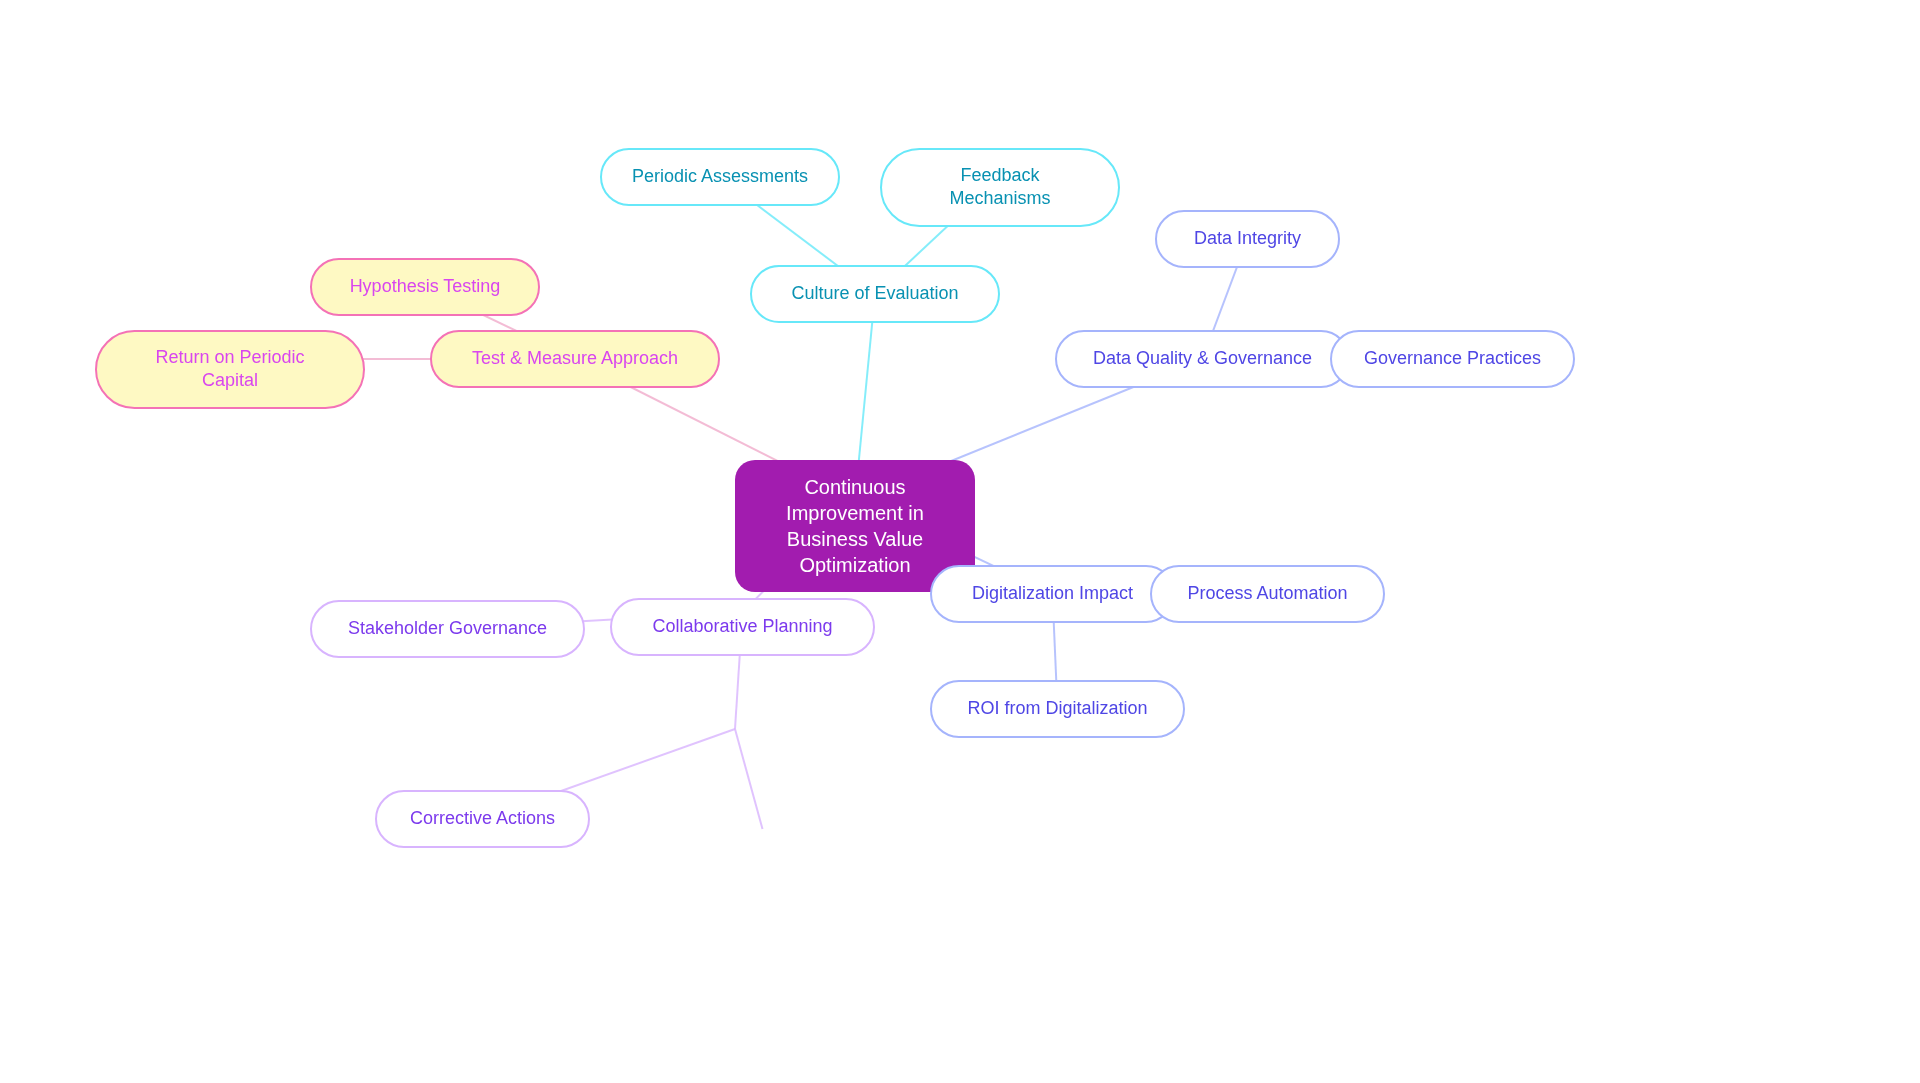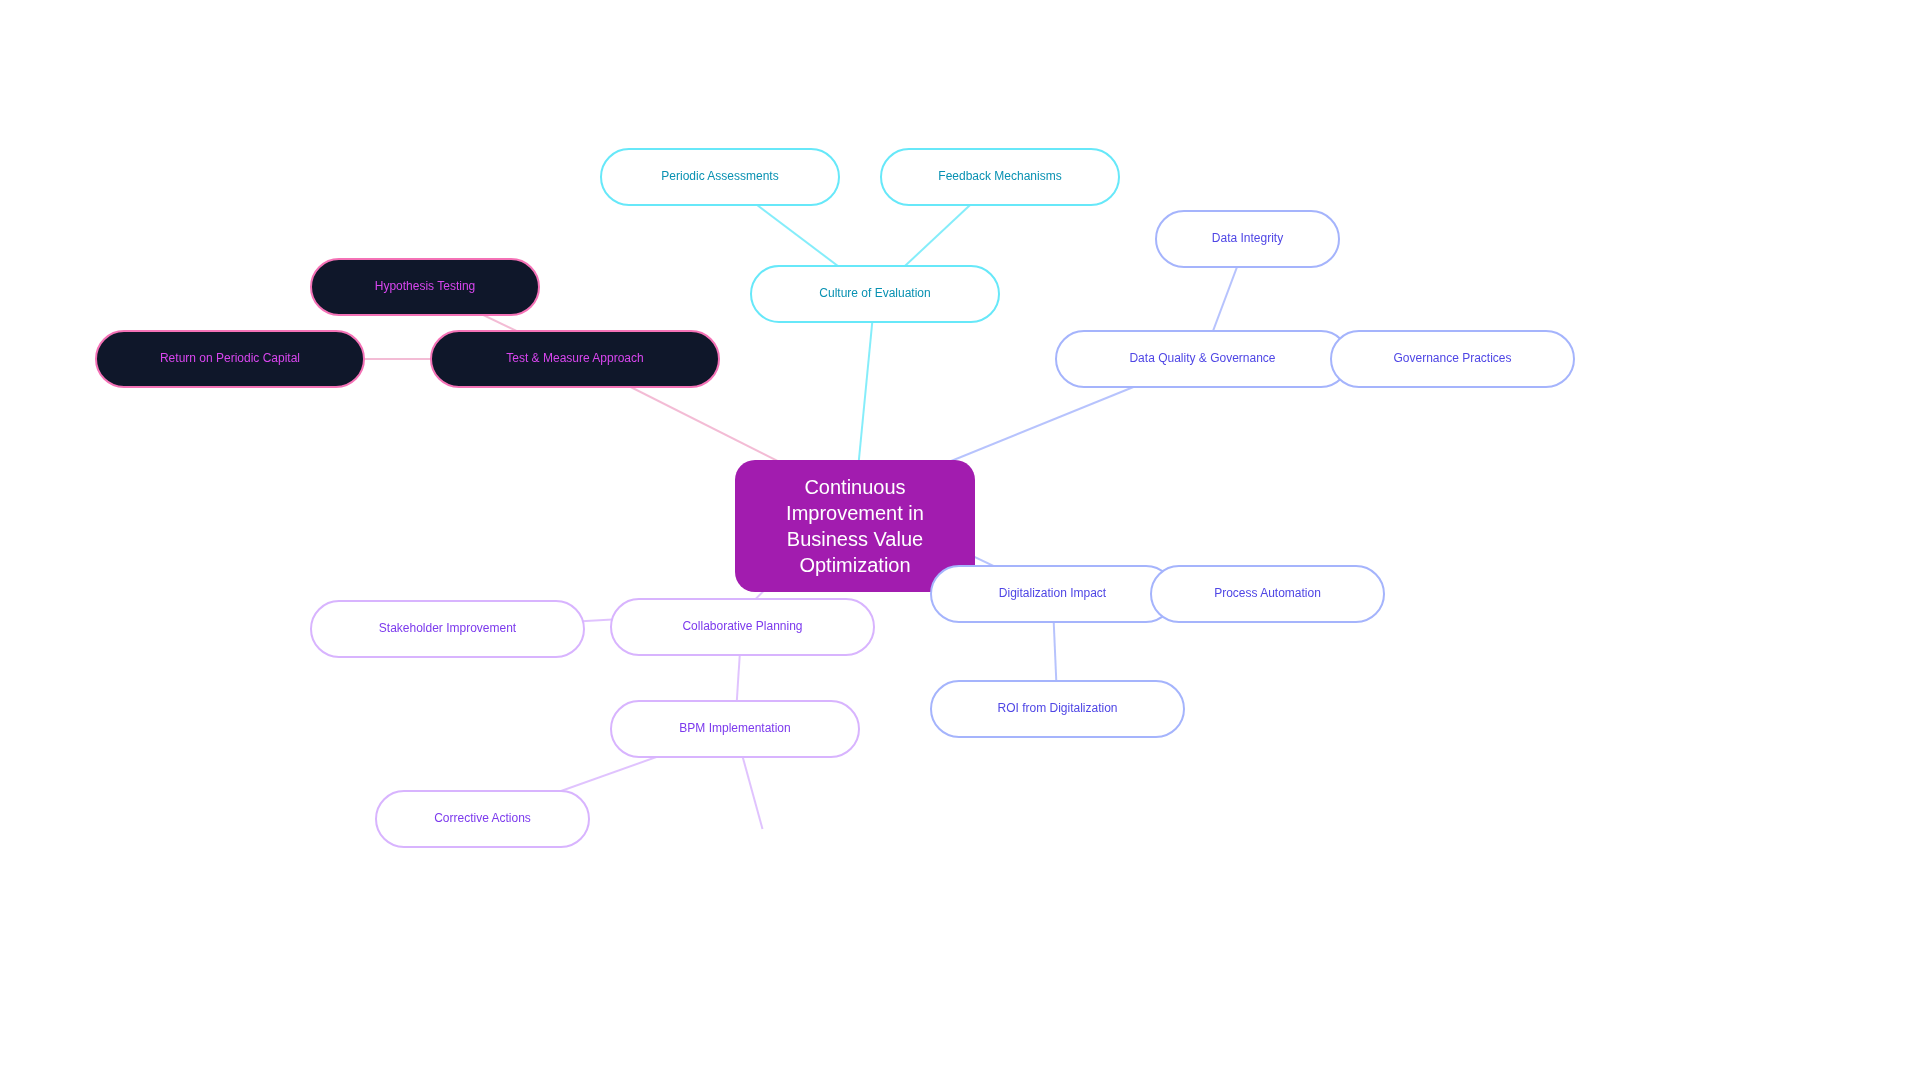--- a/index.html
+++ b/index.html
@@ -23,37 +23,37 @@
       height: 1083px;
       pointer-events: none;
     }
     .node {
       position: absolute;
       border-radius: 50px;
       display: flex;
       align-items: center;
       justify-content: center;
       text-align: center;
-      font-size: 12px;
+      font-size: 18px;
       font-weight: 500;
       padding: 14px 28px;
       line-height: 1.3;
       white-space: normal;
       cursor: default;
     }
     .node-center {
       background: #a21caf;
       color: #ffffff;
       font-size: 20px;
       font-weight: 400;
       width: 240px;
       border-radius: 20px;
     }
     .node-pink {
-      background: #0f172a;
+      background: #fef9c3;
       border: 2px solid #f472b6;
       color: #d946ef;
     }
     .node-cyan {
       background: #ffffff;
       border: 2px solid #67e8f9;
       color: #0891b2;
     }
     .node-blue {
       background: #ffffff;
@@ -118,24 +118,21 @@
     <div class="node node-blue" style="left: 1155px; top: 210px; width: 185px; min-height: 58px; align-items: center;">
       <span>Data Integrity</span>
     </div>
     <div class="node node-blue" style="left: 1330px; top: 330px; width: 245px; min-height: 58px;">
       <span>Governance Practices</span>
     </div>
     <div class="node node-purple" style="left: 610px; top: 598px; width: 265px; min-height: 58px;">
       <span>Collaborative Planning</span>
     </div>
     <div class="node node-purple" style="left: 310px; top: 600px; width: 275px; min-height: 58px;">
-      <span>Stakeholder Improvement</span>
-    </div>
-    <div class="node node-purple" style="left: 610px; top: 700px; width: 250px; min-height: 58px;">
-      <span>BPM Implementation</span>
+      <span>Stakeholder Governance</span>
     </div>
     <div class="node node-purple" style="left: 375px; top: 790px; width: 215px; min-height: 58px;">
       <span>Corrective Actions</span>
     </div>
     <div class="node node-blue" style="left: 930px; top: 565px; width: 245px; min-height: 58px; align-items: center;">
       <span>Digitalization Impact</span>
     </div>
     <div class="node node-blue" style="left: 1150px; top: 565px; width: 235px; min-height: 58px;">
       <span>Process Automation</span>
     </div>

